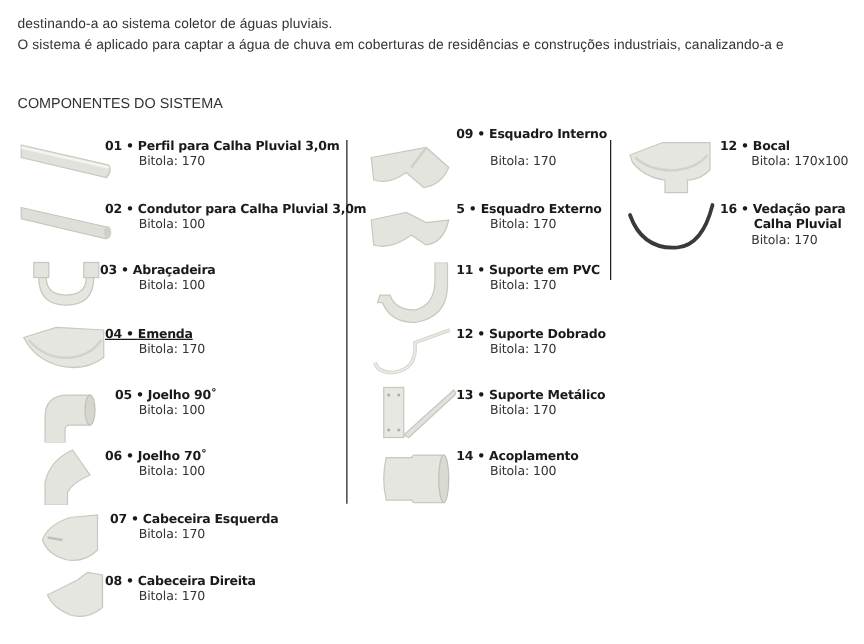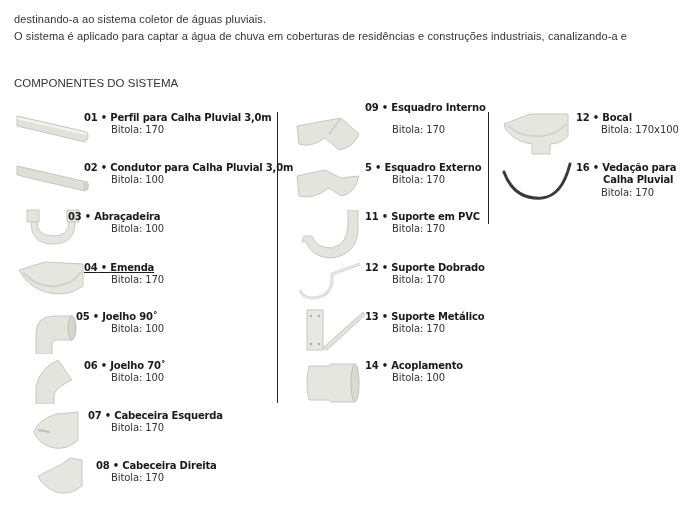--- a/index.html
+++ b/index.html
@@ -50,21 +50,21 @@
 </div>
 
 <div class="item">
   <div class="thumb" style="left:25px; top:208px;">
     <svg width="56" height="40" viewBox="0 0 56 40">
         <rect x="2" y="2" width="12" height="12" fill="#e4e4de" stroke="#c8c8c0"></rect>
         <rect x="42" y="2" width="12" height="12" fill="#e4e4de" stroke="#c8c8c0"></rect>
         <path d="M6 14 Q6 36 28 36 Q50 36 50 14 L44 14 Q44 28 28 28 Q12 28 12 14 Z" fill="#e6e6e0" stroke="#c8c8c0"></path>
       </svg>
   </div>
-  <div class="label" style="left:68px; top:211px;text-align:right;"><span>03</span> • <span>Abraçadeira</span></div>
+  <div class="label" style="left:80px; top:211px;text-align:right;"><span>03</span> • <span>Abraçadeira</span></div>
   <div class="spec" style="left:111px; top:223px;">Bitola: 100</div>
 </div>
 
 <div class="item">
   <div class="thumb" style="left:17px; top:258px;">
     <svg width="68" height="42" viewBox="0 0 68 42">
         <path d="M2 12 L28 4 L66 6 L66 28 Q50 40 28 34 Q10 28 2 12 Z" fill="#e6e6e0" stroke="#c8c8c0"></path>
         <path d="M6 14 Q20 30 40 28 Q56 26 64 14" stroke="#d2d2ca" stroke-width="2" fill="none"></path>
       </svg>
   </div>
@@ -72,21 +72,21 @@
   <div class="spec" style="left:111px; top:274px;">Bitola: 170</div>
 </div>
 
 <div class="item">
   <div class="thumb" style="left:32px; top:310px;">
     <svg width="46" height="44" viewBox="0 0 46 44">
         <path d="M4 44 L4 24 Q4 6 22 6 L40 6 L40 30 L24 30 Q20 30 20 34 L20 44 Z" fill="#e4e4de" stroke="#c8c8c0"></path>
         <ellipse cx="40" cy="18" rx="4" ry="12" fill="#d6d6ce" stroke="#c0c0b8"></ellipse>
       </svg>
   </div>
-  <div class="label" style="left:76px; top:311px;text-align:right;"><span>05</span> • <span>Joelho 90˚</span></div>
+  <div class="label" style="left:92px; top:311px;text-align:right;"><span>05</span> • <span>Joelho 90˚</span></div>
   <div class="spec" style="left:111px; top:323px;">Bitola: 100</div>
 </div>
 
 <div class="item">
   <div class="thumb" style="left:32px; top:358px;">
     <svg width="46" height="46" viewBox="0 0 46 46">
         <path d="M4 46 L4 28 Q8 10 26 2 L40 22 Q26 28 22 36 L22 46 Z" fill="#e4e4de" stroke="#c8c8c0"></path>
       </svg>
   </div>
   <div class="label" style="left:84px; top:360px;"><span>06</span> • <span>Joelho 70˚</span></div>
@@ -103,21 +103,21 @@
   <div class="label" style="left:88px; top:410px;"><span>07</span> • <span>Cabeceira Esquerda</span></div>
   <div class="spec" style="left:111px; top:422px;">Bitola: 170</div>
 </div>
 
 <div class="item">
   <div class="thumb" style="left:36px; top:456px;">
     <svg width="48" height="40" viewBox="0 0 48 40">
         <path d="M2 20 Q10 16 26 8 L34 2 L46 4 L46 30 Q34 40 20 36 Q6 30 2 20 Z" fill="#e6e6e0" stroke="#c8c8c0"></path>
       </svg>
   </div>
-  <div class="label" style="left:84px; top:460px;margin-left:12px;"><span>08</span> • <span>Cabeceira Direita</span></div>
+  <div class="label" style="left:84px; top:460px;"><span>08</span> • <span>Cabeceira Direita</span></div>
   <div class="spec" style="left:111px; top:472px;">Bitola: 170</div>
 </div>
 
 <div class="item">
   <div class="thumb" style="left:295px; top:112px;">
     <svg width="68" height="40" viewBox="0 0 68 40">
         <path d="M2 14 L46 6 L64 22 Q58 36 44 38 L30 26 Q16 36 4 32 Z" fill="#e4e4de" stroke="#c8c8c0"></path>
         <path d="M46 6 L34 22" stroke="#d0d0c8" stroke-width="2"></path>
       </svg>
   </div>

